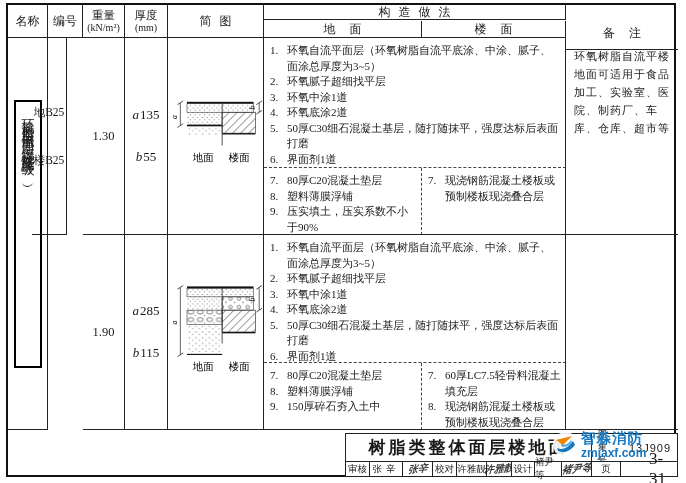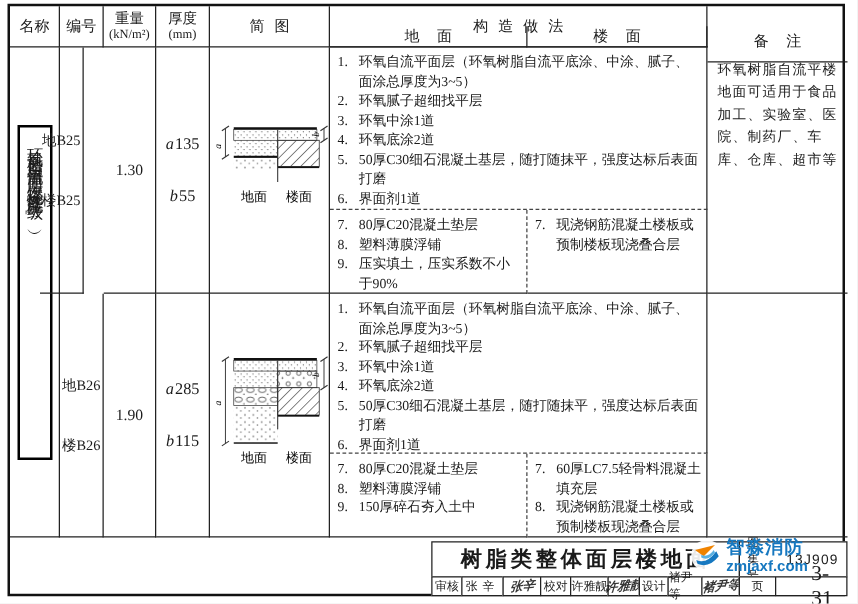--- a/index.html
+++ b/index.html
@@ -56,21 +56,21 @@
     <div>重量</div>
     <div style="font-size:10px;">(kN/m²)</div>
   </div>
   <div class="cell hdr col" style="left:125px;top:5px;width:43px;height:33px;font-size:11.5px;">
     <div>厚度</div>
     <div style="font-size:10px;">(mm)</div>
   </div>
   <div class="cell hdr sp4" style="left:168px;top:5px;width:96px;height:33px;">
       <span>简图</span>
     </div>
-  <div class="cell hdr sp4" style="left:264px;top:5px;width:302px;height:33px;text-align:center;">
+  <div class="cell hdr sp4" style="left:264px;top:5px;width:302px;height:15px;text-align:center;">
       <span>构造做法</span>
     </div>
   <div class="cell hdr sp2" style="left:264px;top:21px;width:158px;height:17px;">
       <span>地面</span>
     </div>
   <div class="cell hdr sp2" style="left:422px;top:21px;width:144px;height:17px;">
       <span>楼面</span>
     </div>
   <div class="cell hdr sp2 noR" style="left:566px;top:5px;width:112px;height:33px;margin-top:12px;">
       <span>备注</span>
@@ -183,24 +183,20 @@
   <div class="cell list" style="left:422px;top:168px;width:144px;height:67px;">
       <div class="mi">
         <span class="mn">7.</span>
         <span class="mt">现浇钢筋混凝土楼板或预制楼板现浇叠合层</span>
       </div>
     </div>
   <div class="cell notecell noR" style="left:566px;top:38px;width:112px;height:197px;">
     <span>环氧树脂自流平楼地面可适用于食品加工、实验室、医院、制药厂、车库、仓库、超市等</span>
   </div>
 
-  <div class="cell col codes" style="left:48px;top:235px;width:35px;height:195px;">
-    <div>地B26</div>
-    <div>楼B26</div>
-  </div>
   <div class="cell" style="left:83px;top:235px;width:42px;height:195px;font-size:12.5px;">
     <span>1.90</span>
   </div>
   <div class="cell col thks" style="left:125px;top:235px;width:43px;height:195px;">
     <div class="thk"><i>a</i><span>285</span></div>
     <div class="thk"><i>b</i><span>115</span></div>
   </div>
 
   <div class="cell" style="left:168px;top:235px;width:96px;height:195px;">
     <svg width="100" height="112" viewBox="0 0 100 112">

